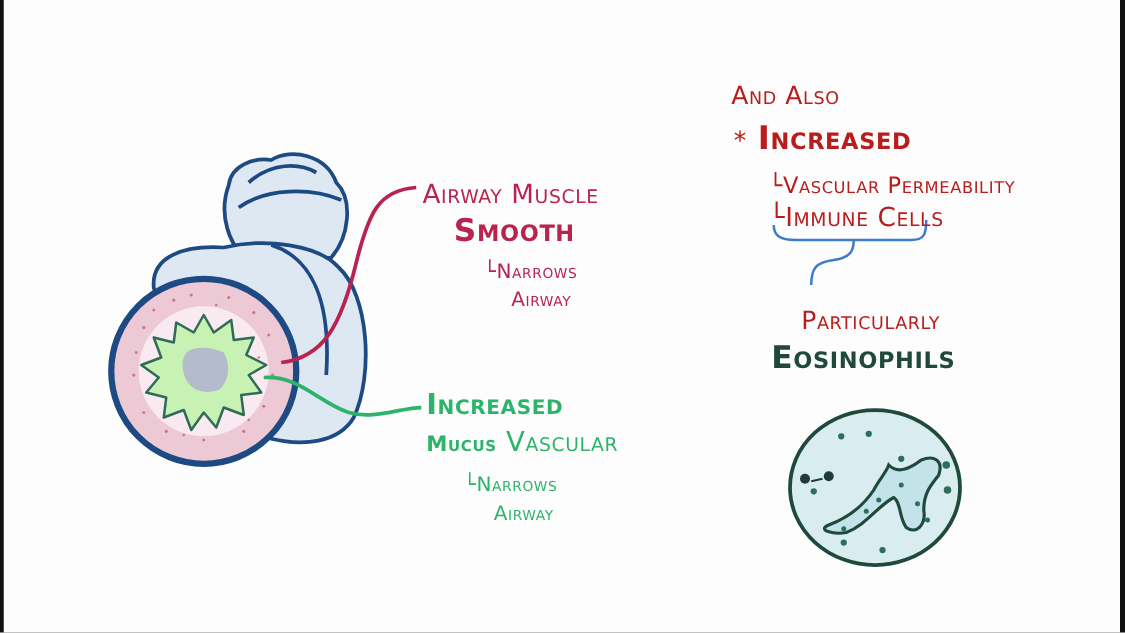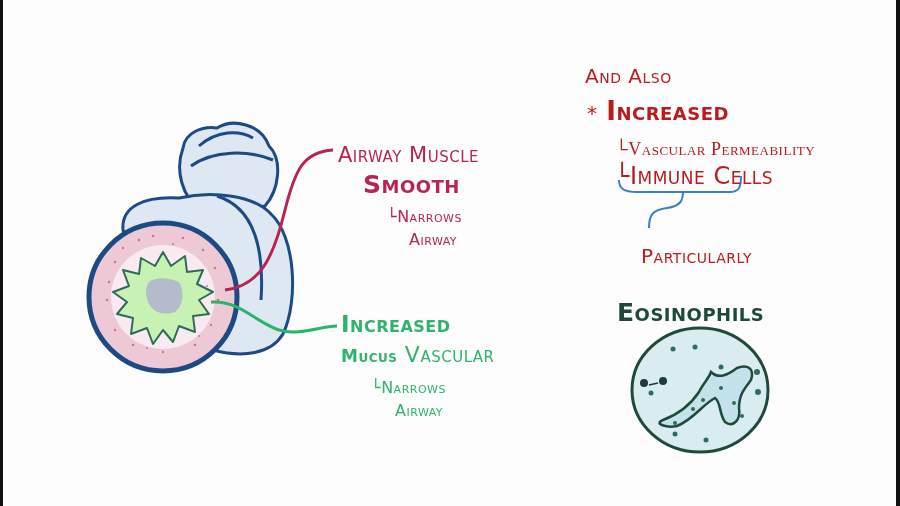--- a/index.html
+++ b/index.html
@@ -110,22 +110,22 @@
   <div class="lbl green" style="left:368px; top:380px; font-size:16px;">
     <span>└</span><span>Narrows</span>
   </div>
   <div class="lbl green" style="left:392px; top:403px; font-size:16px;">Airway</div>
 
   <div class="lbl blue" style="left:582px; top:66px; font-size:20px;">And Also</div>
   <div class="lbl blue" style="left:584px; top:98px; font-size:26px;">
     <span style="font-size:20px;">*</span>
     <span class="b">Increased</span>
   </div>
-  <div class="lbl blue" style="left:612px; top:140px; font-size:18px;font-family:Liberation Serif, serif;">
+  <div class="lbl blue" style="left:612px; top:140px; font-size:18px;">
     <span>└</span><span>Vascular Permeability</span>
   </div>
-  <div class="lbl blue" style="left:612px; top:164px; font-size:24px;">
+  <div class="lbl blue" style="left:612px; top:164px; font-size:21px;">
     <span>└</span><span>Immune Cells</span>
   </div>
   <div class="lbl blue" style="left:638px; top:246px; font-size:20px;">Particularly</div>
-  <div class="lbl dark b" style="left:614px; top:273px; font-size:25px;margin-top:27px;">Eosinophils</div>
+  <div class="lbl dark b" style="left:614px; top:273px; font-size:25px;">Eosinophils</div>
 
 </div>
 
 </body></html>

